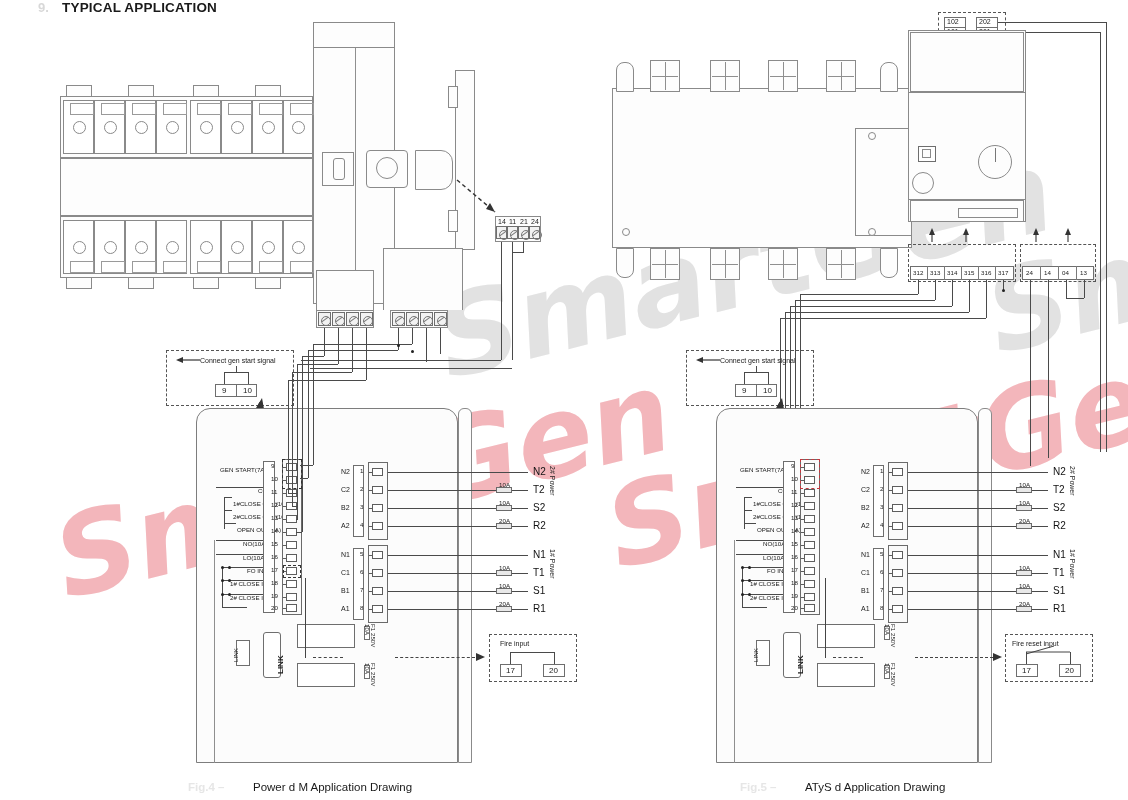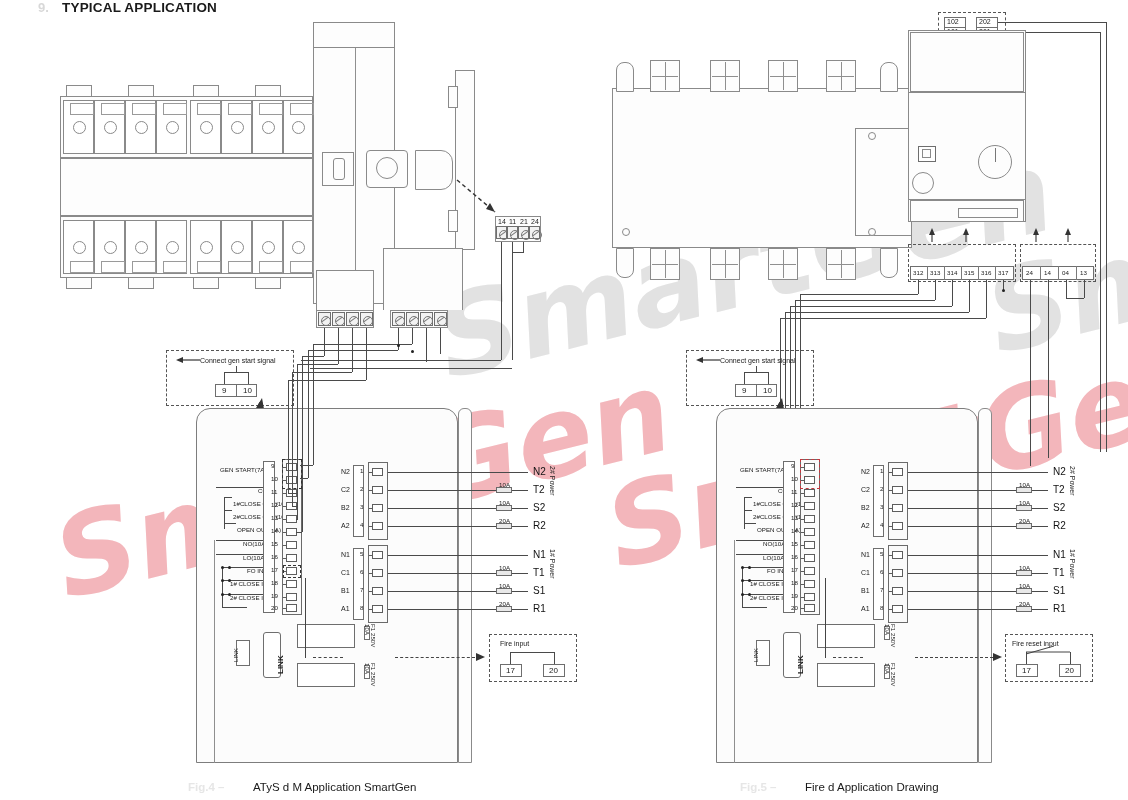--- a/index.html
+++ b/index.html
@@ -424,21 +424,21 @@
     <div class="dot" style="left:411px;top:350px;"></div>
 
     <div class="ln lnv" style="left:426px;top:328px;height:34px;"></div>
     <div class="ln lnh" style="left:426px;top:362px;width:0px;"></div>
     <div class="ln lnv" style="left:440px;top:328px;height:26px;"></div>
 
     <div class="ln lnh" style="left:301px;top:360px;width:200px;"></div>
     <div class="ln lnh" style="left:310px;top:368px;width:202px;"></div>
 
     <div class="cap capfig" style="left:188px;top:781px;">Fig.4 –</div>
-    <div class="cap" style="left:253px;top:781px;">ATyS d M Application SmartGen</div>
+    <div class="cap" style="left:253px;top:781px;">Power d M Application Drawing</div>
   </div>
 
   <div>
 
     <div class="dash" style="left:938px;top:12px;width:68px;height:30px;"></div>
     <div class="bx" style="left:944px;top:17px;width:22px;height:20px;"></div>
     <div class="ln lnh" style="left:944px;top:27px;width:22px;background:#6e6e6e;"></div>
     <div class="t7" style="left:947px;top:18px;">102</div>
     <div class="t7" style="left:947px;top:28px;">101</div>
     <div class="bx" style="left:976px;top:17px;width:22px;height:20px;"></div>
@@ -741,16 +741,16 @@
       <line x1="0" y1="6" x2="44" y2="6" stroke="#444" stroke-width="1"></line>
     </svg>
     <div class="dashln" style="left:915px;top:657px;width:78px;"></div>
     <svg style="position:absolute;left:990px;top:651px;width:18px;height:12px;">
       <polygon points="12,6 3,2 3,10" fill="#333"></polygon>
     </svg>
     <div class="dashln" style="left:833px;top:657px;width:30px;"></div>
     <div class="ln lnv" style="left:825px;top:578px;height:80px;background:#444;"></div>
 
     <div class="cap capfig" style="left:740px;top:781px;">Fig.5 –</div>
-    <div class="cap" style="left:805px;top:781px;">Fire d Application Drawing</div>
+    <div class="cap" style="left:805px;top:781px;">ATyS d Application Drawing</div>
   </div>
 
 </div>
 
 </body></html>

